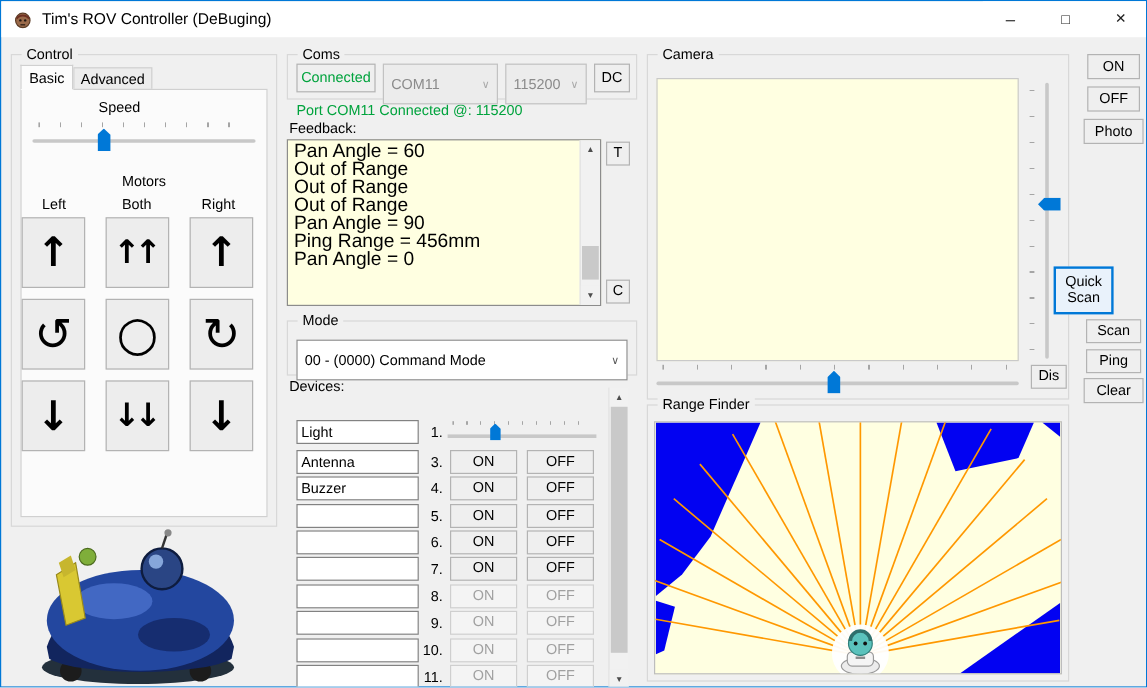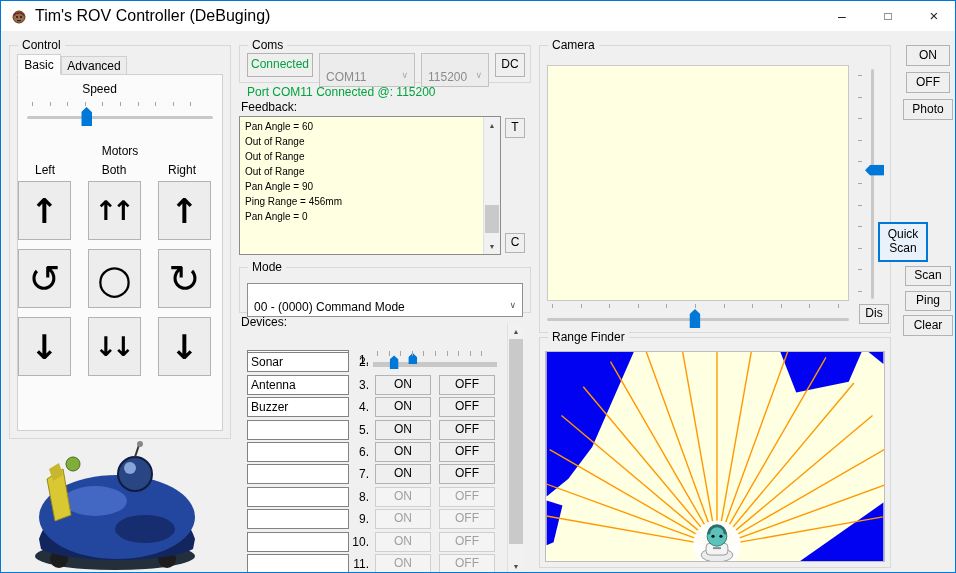--- a/index.html
+++ b/index.html
@@ -2,21 +2,21 @@
 <html style="--accent: #0078d7; --panel-yellow: #ffffe1;"><head>
 <meta charset="utf-8">
 <style>
   *{box-sizing:border-box;margin:0;padding:0}
   html,body{width:956px;height:573px;overflow:hidden}
   body{font-family:"Liberation Sans",sans-serif;background:#f0f0f0;font-size:12px;color:#000}
   .window{position:relative;width:956px;height:573px;background:#f0f0f0;border:1px solid var(--accent,#0078d7);overflow:hidden}
 
   
   .titlebar{position:absolute;left:0;top:0;width:100%;height:30px;background:#fff}
-  .title-text{position:absolute;left:34px;top:0;height:16px;line-height:30px;font-size:16px}
+  .title-text{position:absolute;left:34px;top:0;height:16px;line-height:30px;font-size:13px}
   .win-btn{position:absolute;top:0;width:46px;height:29px;display:flex;align-items:center;justify-content:center;
            background:#fff;border:0;font-family:inherit;font-size:14px;color:#222;cursor:default}
   .win-btn.min{left:818px}.win-btn.max{left:864px;font-size:12px}.win-btn.close{left:910px;font-size:15px}
 
   
   .group{position:absolute;border:1px solid #d8d8d8}
   .group-label{position:absolute;top:-8px;left:8px;background:#f0f0f0;padding:0 4px;font-size:12px;white-space:nowrap}
 
   
   .tab{position:absolute;display:flex;align-items:center;justify-content:center;font-size:12px;
@@ -27,21 +27,21 @@
   .lbl{position:absolute;font-size:12px;white-space:nowrap}
   .center{text-align:center}
 
   
   .btn{position:absolute;display:flex;align-items:center;justify-content:center;background:#efefef;
        border:1px solid #b3b3b3;font-family:inherit;font-size:12px;color:#000;padding:0;cursor:default;line-height:1.15}
   .btn.disabled{color:#a0a0a0;border-color:#cfcfcf;background:#f4f4f4}
   .btn.focus{border:2px solid var(--accent,#0078d7);background:#e9f2fb}
 
   
-  .combo{position:absolute;display:flex;align-items:flex-start;background:#fff;border:1px solid #8f8f8f;
+  .combo{position:absolute;display:flex;align-items:center;background:#fff;border:1px solid #8f8f8f;
          font-size:12px;padding:16px 6px;cursor:default}
   .combo .chevron{margin-left:auto;font-size:9px;color:#555;padding-left:4px}
   .combo.disabled{background:#ececec;border-color:#c2c2c2;color:#8b8b8b}
   .combo.disabled .chevron{color:#a8a8a8}
 
   
   .hslider{position:absolute}
   .hslider .ticks{position:absolute;left:5px;right:5px;top:1px;height:4px;
       background:repeating-linear-gradient(to right,#a5a5a5 0 1px,transparent 1px var(--tick,17.6px))}
   .hslider .track{position:absolute;left:0;right:0;top:15px;height:3px;background:#c8c8c8;border-radius:2px}
@@ -55,21 +55,21 @@
       transform:translateX(-50%);clip-path:polygon(50% 0,100% 30%,100% 100%,0 100%,0 30%)}
   .vslider{position:absolute}
   .vslider .ticks{position:absolute;left:1px;top:6px;bottom:6px;width:4px;
       background:repeating-linear-gradient(to bottom,#a5a5a5 0 1px,transparent 1px 21.6px)}
   .vslider .track{position:absolute;left:14px;top:0;bottom:0;width:3px;background:#c8c8c8;border-radius:2px}
   .vslider .thumb{position:absolute;left:8px;width:19px;height:11px;background:var(--accent,#0078d7);
       transform:translateY(-50%);clip-path:polygon(0 50%,28% 0,100% 0,100% 100%,28% 100%)}
 
   
   .feedback-box{position:absolute;background:var(--panel-yellow,#ffffe1);border:1px solid #8c8c8c}
-  .feedback-text{position:absolute;left:5px;top:2px;right:20px;bottom:2px;font-size:10px;line-height:15px;overflow:hidden}
+  .feedback-text{position:absolute;left:5px;top:2px;right:20px;bottom:2px;font-size:16px;line-height:15px;overflow:hidden}
   .scrollbar-v{position:absolute;background:#f1f1f1;border-left:1px solid #e0e0e0}
   .sb-btn{position:absolute;left:0;width:100%;height:16px;display:flex;align-items:center;justify-content:center;
           font-size:7px;color:#4d4d4d;background:#f1f1f1;border:0;font-family:inherit}
   .sb-thumb{position:absolute;left:1px;right:1px;background:#c9c9c9}
 
   
   .devices-rows{position:absolute;left:238px;top:329px;width:262px;height:244px;overflow:hidden}
   .dev-row{position:absolute;left:0;width:262px;height:20px}
   .dev-name{position:absolute;left:8px;top:0;width:102px;height:20px;border:1px solid #828282;background:#fff;
             font-family:inherit;font-size:12px;padding:0 3px}
@@ -202,29 +202,20 @@
 
   <div class="lbl" style="left:240px;top:314px">Devices:</div>
   <div class="devices-rows">
       <div class="dev-row" style="top: 0px; margin-top: 20px;">
         <input class="dev-name" value="Light" style="">
         <span class="dev-num">1.</span>
         <div class="mini-slider">
           <div class="ticks"></div>
           <div class="track"></div>
           <div class="thumb" style="left: 32%;"></div>
-        </div>
-      </div>
-      <div class="dev-row" style="top: 22.4px;">
-        <input class="dev-name" value="Sonar" style="">
-        <span class="dev-num">2.</span>
-        <div class="mini-slider">
-          <div class="ticks"></div>
-          <div class="track"></div>
-          <div class="thumb" style="left: 17%;"></div>
         </div>
       </div>
       <div class="dev-row" style="top: 44.8px;">
         <input class="dev-name" value="Antenna" style="">
         <span class="dev-num">3.</span>
         <button class="btn dev-on" style="position: absolute;">ON</button>
         <button class="btn dev-off" style="position: absolute;">OFF</button>
       </div>
       <div class="dev-row" style="top: 67.2px;">
         <input class="dev-name" value="Buzzer" style="">

